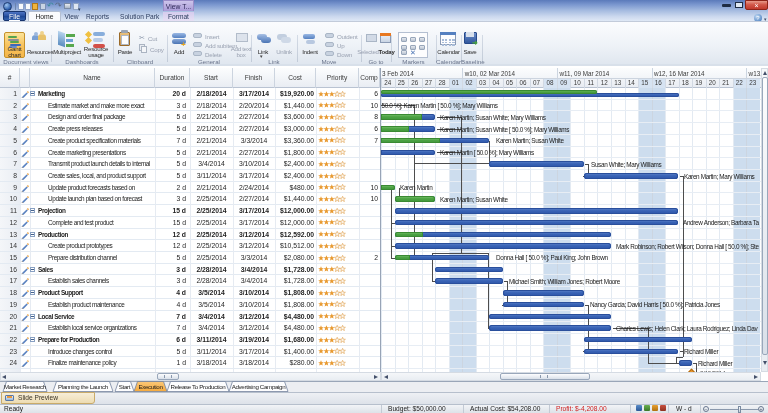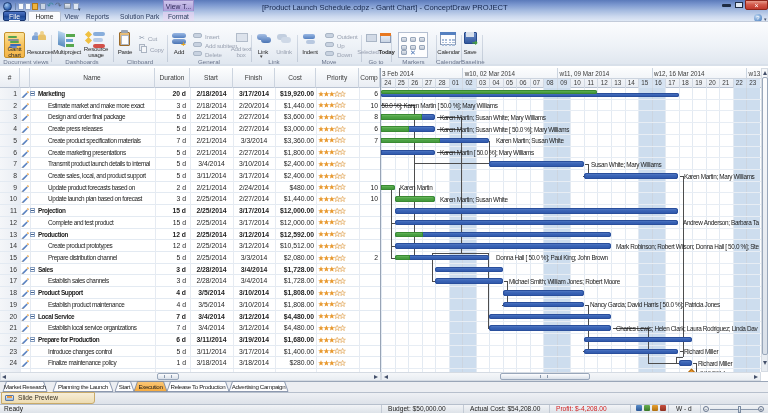--- a/index.html
+++ b/index.html
@@ -58,21 +58,20 @@
 <div class="abs" style="left:14.5px;top:3px;width:1px;height:7px;background:#6a84ae;"></div>
 <div class="abs" style="left:18px;top:3px;width:6px;height:7px;background:#f6f8fb;border:1px solid #8aa0c8;"></div>
 <div class="abs" style="left:25px;top:3px;width:6px;height:7px;background:#f6f8fb;border:1px solid #8aa0c8;"></div>
 <div class="abs" style="left:32px;top:3px;width:6px;height:7px;background:#f0b43c;border:1px solid #b07818;"></div>
 <div class="abs" style="left:40px;top:3px;width:6px;height:7px;background:#c8d4e4;border:1px solid #7a90b4;"></div>
 <div class="abs" style="left:47px;top:1px;font-size:8px;color:#3a8a9a;">↶</div>
 <div class="abs" style="left:55px;top:1px;font-size:8px;color:#5a6a84;">↷</div>
 <div class="abs" style="left:64px;top:3px;width:7px;height:6px;background:linear-gradient(#e8ecf2,#aab6c6);border:1px solid #7a8aa4;"></div>
 <div class="abs" style="left:73px;top:3px;width:6px;height:7px;background:#dfe7f2;border:1px solid #90a4c4;"></div>
 <div class="abs" style="left:78px;top:6px;width:4px;height:3px;font-size:5px;color:#30425f;">▾</div>
-<div class="abs" id="ttext">[Product Launch Schedule.cdpz - Gantt Chart] - ConceptDraw PROJECT</div>
 <div class="abs" style="left:722px;top:4px;width:9px;height:3px;background:#1f2c44;border-radius:1px;"></div>
 <div class="abs" style="left:735px;top:2px;width:8px;height:6px;border:1px solid #1f2c44;background:#dfe8f4;"></div>
 <div class="abs" style="left:745px;top:0px;width:23px;height:10px;background:linear-gradient(#e89a8a,#d2584a 45%,#c0392c);border:1px solid #8e2318;border-radius:0 0 2px 2px;color:#fff;font-size:7px;text-align:center;line-height:9px;">×</div>
 <div class="abs" style="left:754px;top:14px;width:8px;height:8px;border-radius:50%;background:radial-gradient(circle at 35% 30%,#bcd6f2,#3a72b8);color:#fff;font-size:6px;text-align:center;line-height:8px;">?</div>
 <div class="abs" style="left:764px;top:16px;font-size:5px;color:#44506a;">▾</div>
 <div class="abs" style="left:163px;top:0px;width:31px;height:11px;background:linear-gradient(#cdc5ec,#a99ad6);border:1px solid #9a8cc8;border-bottom:none;font-size:6.8px;color:#2e2858;text-align:center;line-height:11px;">View T...</div>
 <div class="abs" id="tabrow"></div>
 <div class="abs" style="left:0;top:21px;width:768px;height:1px;background:#c2cbda;"></div>
 <div id="filebtn">File</div>
 <div id="hometab">Home</div>

